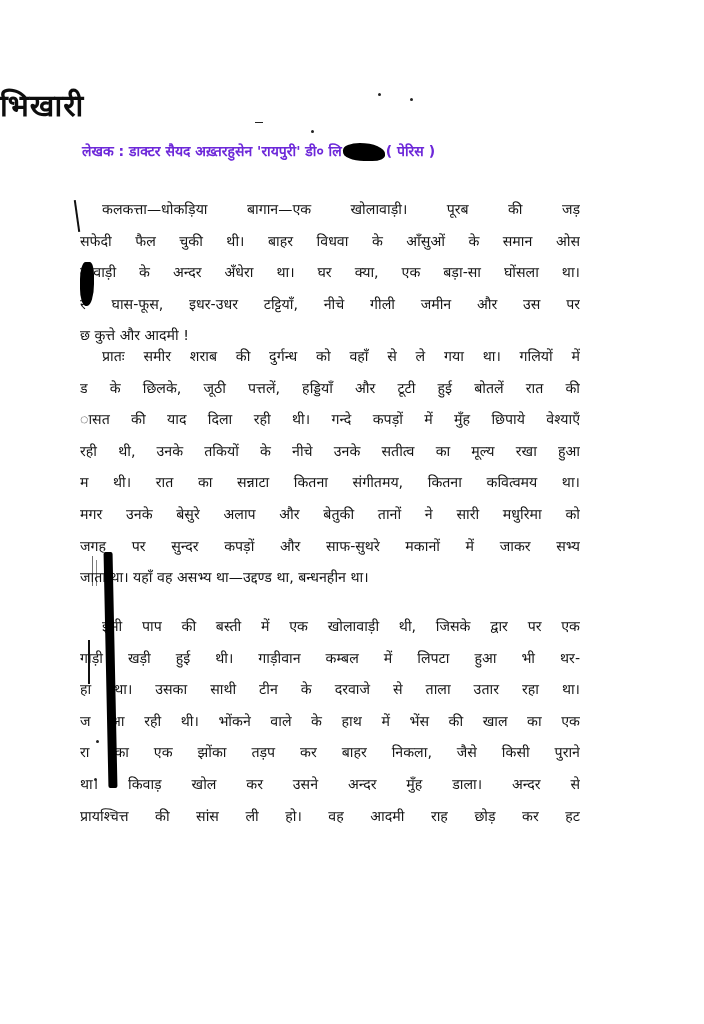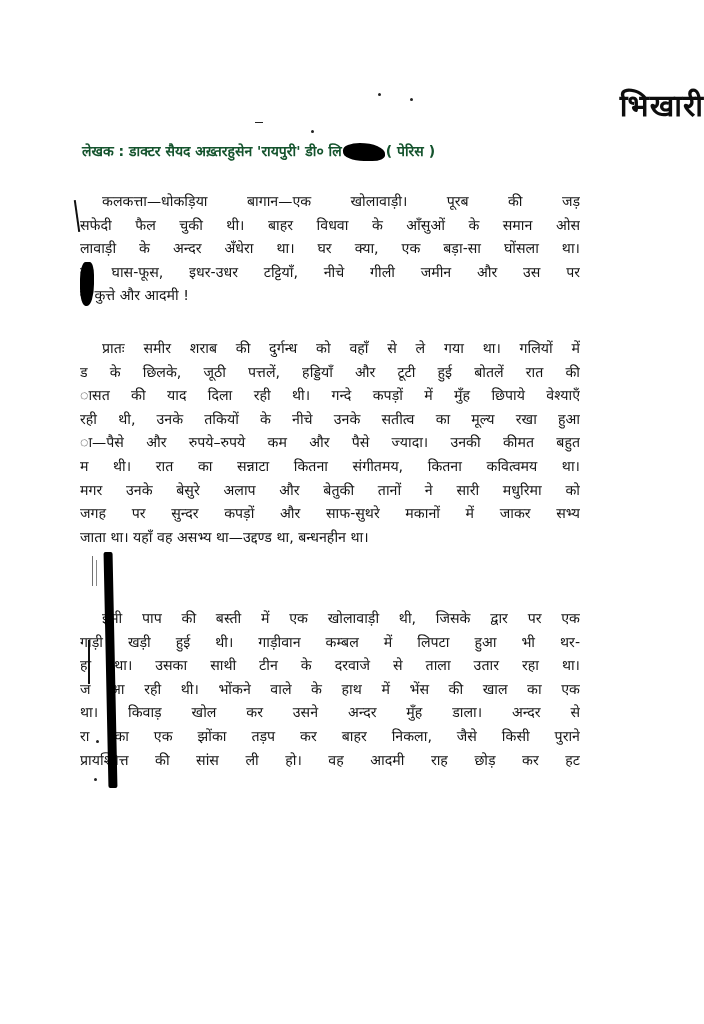--- a/index.html
+++ b/index.html
@@ -18,34 +18,34 @@
     .page {
       position: absolute;
       left: 0; top: 0;
       width: 704px; height: 1024px;
       background: #ffffff;
     }
     .title {
       position: absolute;
       left: 0; width: 704px;
       top: 84px;
-      text-align: right;
+      text-align: left;
       font-size: 30px;
       font-weight: bold;
       letter-spacing: 1px;
       color: #0d0d0d;
     }
     .byline {
       position: absolute;
       left: 82px;
       top: 141px;
       font-size: 14px;
       font-weight: bold;
       white-space: nowrap;
-      color: #14532d;
+      color: #6d28d9;
     }
     .byline .ink-blot {
       display: inline-block;
       width: 42px;
       height: 18px;
       background: #000;
       border-radius: 40% 60% 30% 50%;
       vertical-align: middle;
       margin: 0 1px;
     }
@@ -57,20 +57,21 @@
       line-height: 23.6px;
       text-align: justify;
       color: #141414;
     }
     .para .line {
       display: block;
       white-space: nowrap;
       overflow: hidden;
       text-align: justify;
       text-align-last: justify;
+      margin-top: 8px;
     }
     .para .line.last {
       text-align-last: left;
     }
     .para .line.indent {
       padding-left: 22px;
     }
     .para1 { top: 190px; }
     .para2 { top: 337px; }
     .para3 { top: 607px; }
@@ -109,34 +110,33 @@
     <span class="line">लावाड़ी के अन्दर अँधेरा था। घर क्या, एक बड़ा-सा घोंसला था।</span>
     <span class="line">र घास-फूस, इधर-उधर टट्टियाँ, नीचे गीली जमीन और उस पर</span>
     <span class="line last">छ कुत्ते और आदमी !</span>
   </div>
 
   <div class="para para2">
     <span class="line indent">प्रातः समीर शराब की दुर्गन्ध को वहाँ से ले गया था। गलियों में</span>
     <span class="line">ड के छिलके, जूठी पत्तलें, हड्डियाँ और टूटी हुई बोतलें रात की</span>
     <span class="line">ासत की याद दिला रही थी। गन्दे कपड़ों में मुँह छिपाये वेश्याएँ</span>
     <span class="line">रही थी, उनके तकियों के नीचे उनके सतीत्व का मूल्य रखा हुआ</span>
-    <span class="line">ा—पैसे और रुपये–रुपये कम और पैसे ज्यादा। उनकी कीमत बहुत</span>
     <span class="line">म थी। रात का सन्नाटा कितना संगीतमय, कितना कवित्वमय था।</span>
     <span class="line">मगर उनके बेसुरे अलाप और बेतुकी तानों ने सारी मधुरिमा को</span>
     <span class="line">जगह पर सुन्दर कपड़ों और साफ-सुथरे मकानों में जाकर सभ्य</span>
     <span class="line last">जाता था। यहाँ वह असभ्य था—उद्दण्ड था, बन्धनहीन था।</span>
   </div>
 
   <div class="para para3">
     <span class="line indent">इसी पाप की बस्ती में एक खोलावाड़ी थी, जिसके द्वार पर एक</span>
     <span class="line">गाड़ी खड़ी हुई थी। गाड़ीवान कम्बल में लिपटा हुआ भी थर-</span>
     <span class="line">हा था। उसका साथी टीन के दरवाजे से ताला उतार रहा था।</span>
     <span class="line">ज आ रही थी। भोंकने वाले के हाथ में भेंस की खाल का एक</span>
+    <span class="line">रा का एक झोंका तड़प कर बाहर निकला, जैसे किसी पुराने</span>
     <span class="line">था। किवाड़ खोल कर उसने अन्दर मुँह डाला। अन्दर से</span>
-    <span class="line">रा का एक झोंका तड़प कर बाहर निकला, जैसे किसी पुराने</span>
     <span class="line">प्रायश्चित्त की सांस ली हो। वह आदमी राह छोड़ कर हट</span>
   </div>
 
   <div class="margin-line" style="left:76px; top:200px; width:2px; height:32px; transform:rotate(-8deg);"></div>
   <div class="blot" style="left:80px; top:262px; width:14px; height:44px; border-radius:40% 30% 50% 40%;"></div>
   <div class="blot" style="left:106px; top:552px; width:9px; height:236px; transform:rotate(-1.2deg); border-radius:2px;"></div>
   <div class="margin-line" style="left:88px; top:640px; width:2px; height:44px;"></div>
   <div class="margin-line" style="left:92px; top:556px; width:1px; height:30px; opacity:0.6;"></div>
   <div class="margin-line" style="left:96px; top:560px; width:1px; height:26px; opacity:0.5;"></div>
   <div class="speck" style="left:378px; top:93px;"></div>

